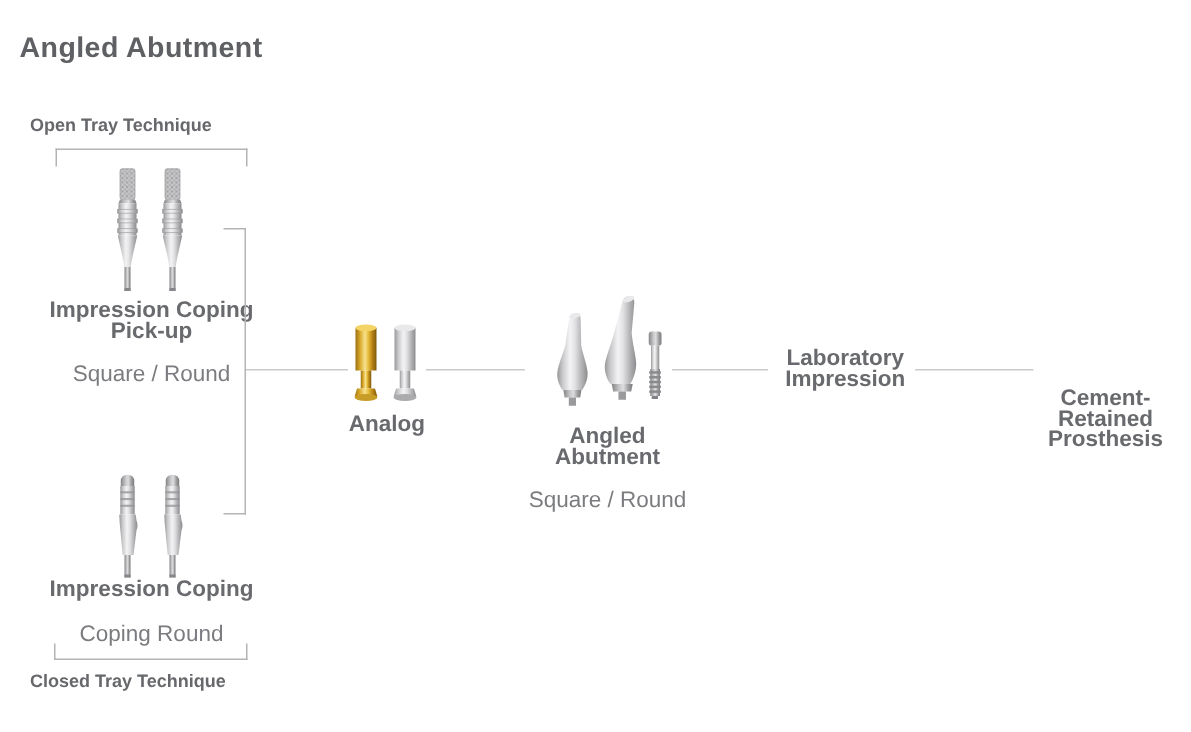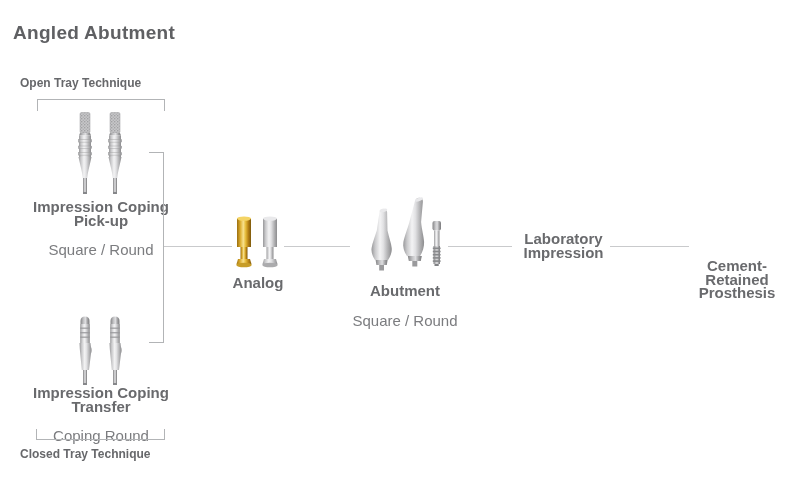--- a/index.html
+++ b/index.html
@@ -141,20 +141,21 @@
       <rect x="2.8" y="27.5" width="7.8" height="1.6" fill="#88898b"></rect>
       <rect x="2.8" y="30.7" width="7.8" height="1.6" fill="#88898b"></rect>
       <rect x="2.8" y="33.9" width="7.8" height="1.6" fill="#88898b"></rect>
       <rect x="2.8" y="37.1" width="7.8" height="1.6" fill="#88898b"></rect>
       <rect x="2.8" y="40.3" width="7.8" height="1.6" fill="#88898b"></rect>
       <rect x="4.5" y="44" width="4.2" height="2" fill="#808184"></rect>
     </g>
   </svg>
 
   <div class="abs node-label" style="left:344px;top:284px;width:122px;">
+    <span class="b">Angled</span>
     <span class="b">Abutment</span>
     <span class="r">Square / Round</span>
   </div>
 
   <div class="abs flow-line" style="left:448px;top:246px;width:64px;"></div>
 
   <div class="abs node-label" style="left:521px;top:232px;width:85px;text-align:center;">
     <span class="b">Laboratory</span>
     <span class="b">Impression</span>
   </div>
@@ -184,21 +185,20 @@
       <rect x="5.2" y="16" width="9.6" height="1.4" fill="#96969a" opacity="0.8"></rect>
       <rect x="5.2" y="20.5" width="9.6" height="1.4" fill="#96969a" opacity="0.8"></rect>
       <path d="M4.5,27 L15.5,27 L16,31 C16.9,33 16.9,35.5 16,37.5 L14,54 L6.8,54 L4.8,33 Z" fill="url(#metalH)"></path>
       <rect x="8" y="54" width="4" height="15" fill="url(#metalHd)"></rect>
       <rect x="8" y="67" width="4" height="2" fill="#86878a"></rect>
     </g>
   </svg>
 
   <div class="abs node-label" style="left:25px;top:386px;width:152px;">
     <span class="b">Impression Coping</span>
-    <span class="b">Transfer</span>
     <span class="r">Coping Round</span>
   </div>
 
   <div class="abs bracket-bottom" style="left:36px;top:429px;width:127px;height:10px;"></div>
 
   <div class="abs technique" style="left:20px;top:447px;width:162px;">Closed Tray Technique</div>
 
 </div>
 
 </body></html>

